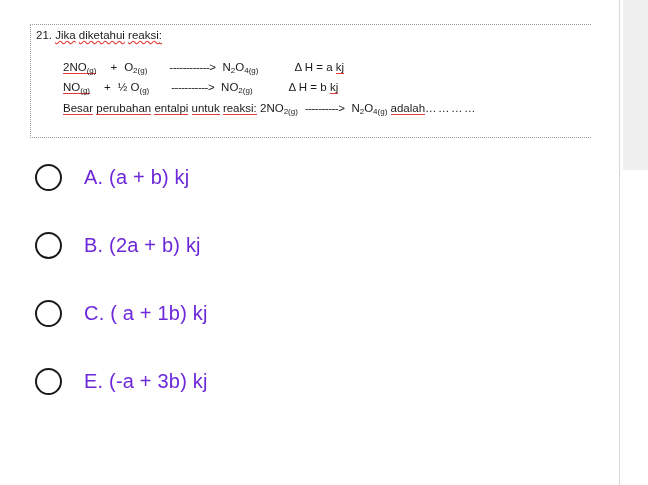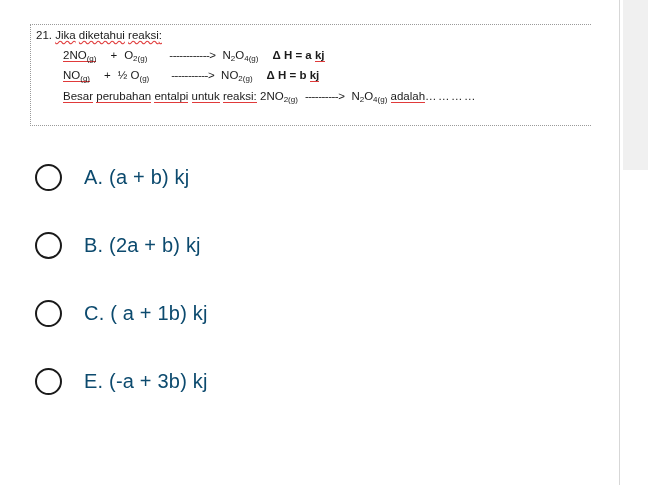--- a/index.html
+++ b/index.html
@@ -52,36 +52,35 @@
     padding: 4px 0 7px 0;
   }
   .q-line {
     font-size: 11.5px;
     color: #1b1b1b;
     line-height: 1.05;
     white-space: nowrap;
     padding-left: 5px;
   }
   .q-stem {
-    margin-bottom: 8px;
+    margin-bottom: 20px;
   }
   .eq-line {
     padding-left: 32px;
     margin-bottom: 8px;
   }
   .eq-line .lhs {
     display: inline-block;
   }
   .arrow {
     letter-spacing: -0.5px;
   }
   .dh {
     display: inline-block;
-    margin-left: 14px;
-    font-weight: bold;
+    margin-left: 36px;
   }
   sub {
     font-size: 8px;
     vertical-align: baseline;
     position: relative;
     top: 2px;
   }
   .sp-wide { display: inline-block; width: 22px; }
   .sp-mid  { display: inline-block; width: 14px; }
   .sp-sm   { display: inline-block; width: 7px; }
@@ -123,21 +122,21 @@
     width: 27px;
     height: 27px;
     border: 2px solid #1a1a1a;
     border-radius: 50%;
     box-sizing: border-box;
     flex: 0 0 auto;
     margin-left: 5px;
   }
   .option-text {
     font-size: 20px;
-    color: #0c4a6e;
+    color: #6d28d9;
     margin-left: 22px;
     letter-spacing: 0.2px;
   }
 </style>
 </head>
 <body>
 
 <div class="page">
 
   <div class="question-block">

